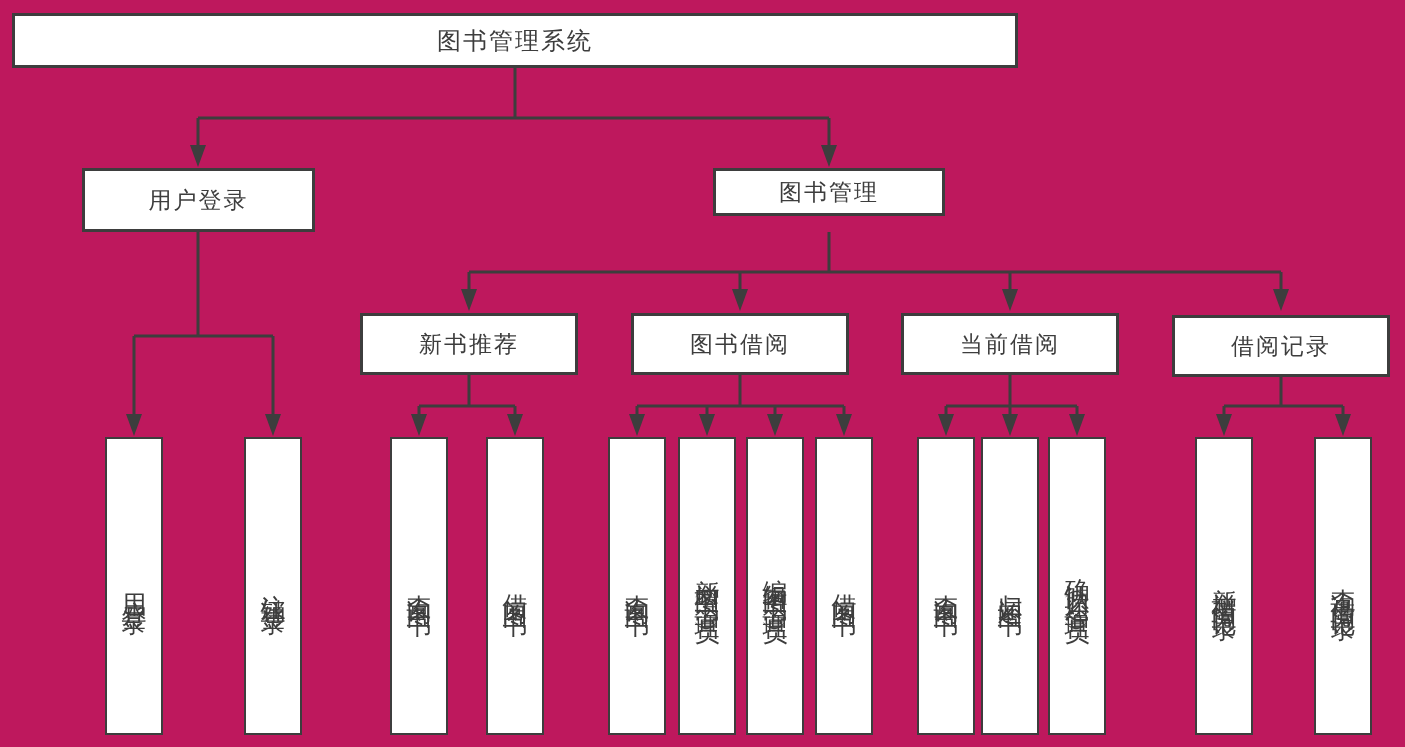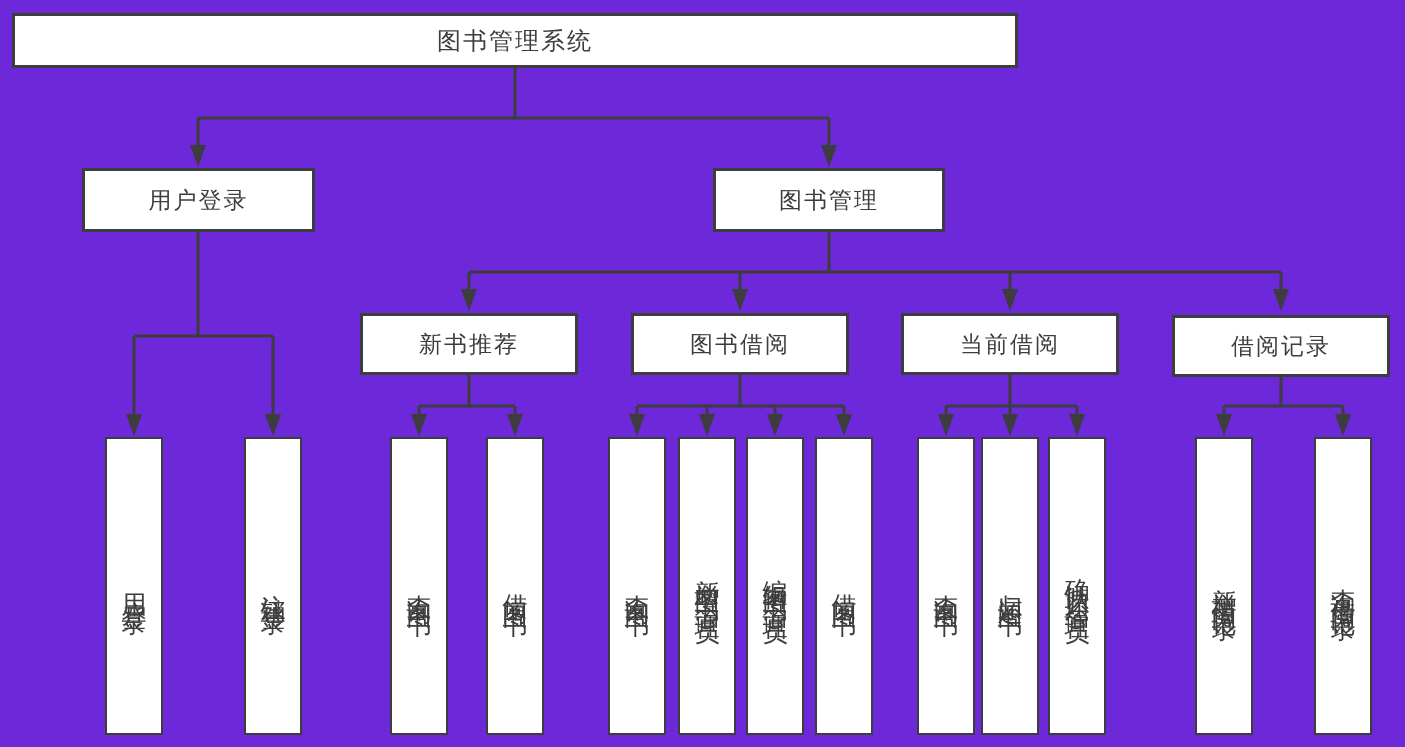--- a/index.html
+++ b/index.html
@@ -1,20 +1,20 @@
 <!DOCTYPE html>
 <html><head>
 <meta charset="utf-8">
 <style>
   html, body { margin: 0; padding: 0; background: #ffffff; }
   #canvas {
     position: relative;
     width: 1405px;
     height: 747px;
-    background: #6d28d9;
+    background: #be185d;
     overflow: hidden;
     font-family: "DejaVu Sans", "Liberation Sans", sans-serif;
   }
   #wires {
     position: absolute;
     left: 0; top: 0;
     width: 1405px; height: 747px;
   }
   .box {
     position: absolute;
@@ -38,21 +38,21 @@
     font-size: 25px;
     letter-spacing: 6px;
     color: #3d3d3d;
     line-height: 1;
     white-space: nowrap;
   }
   
   #box-root   { left: 12px;   top: 13px;  width: 1006px; height: 55px; }
   #box-root .h-label { font-size: 24px; }
   #box-l2a    { left: 82px;   top: 168px; width: 233px;  height: 64px; }
-  #box-l2b    { left: 713px;  top: 168px; width: 232px;  height: 64px; }
+  #box-l2b    { left: 713px;  top: 168px; width: 232px;  height: 48px; }
   #box-s0     { left: 360px;  top: 313px; width: 218px;  height: 62px; }
   #box-s1     { left: 631px;  top: 313px; width: 218px;  height: 62px; }
   #box-s2     { left: 901px;  top: 313px; width: 218px;  height: 62px; text-align: right; }
   #box-s3     { left: 1172px; top: 315px; width: 218px;  height: 62px; }
   
   .tall { top: 437px; width: 58px; height: 298px; border-width: 2.5px; }
   #box-t1  { left: 105px; }
   #box-t2  { left: 244px; }
   #box-t3  { left: 390px; }
   #box-t4  { left: 486px; }

